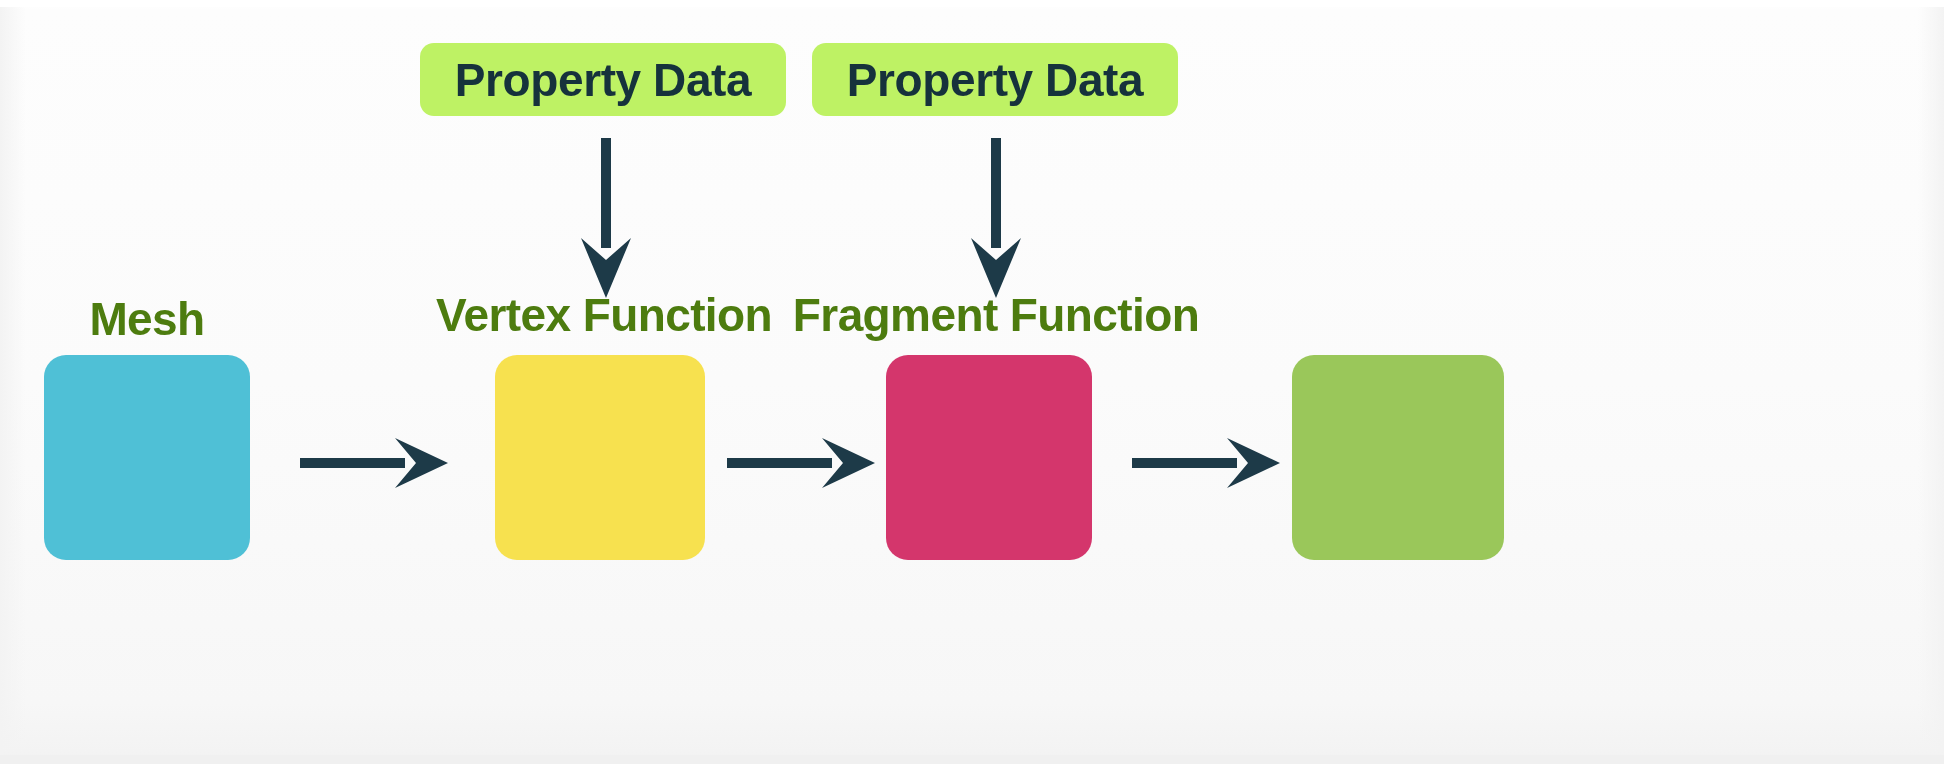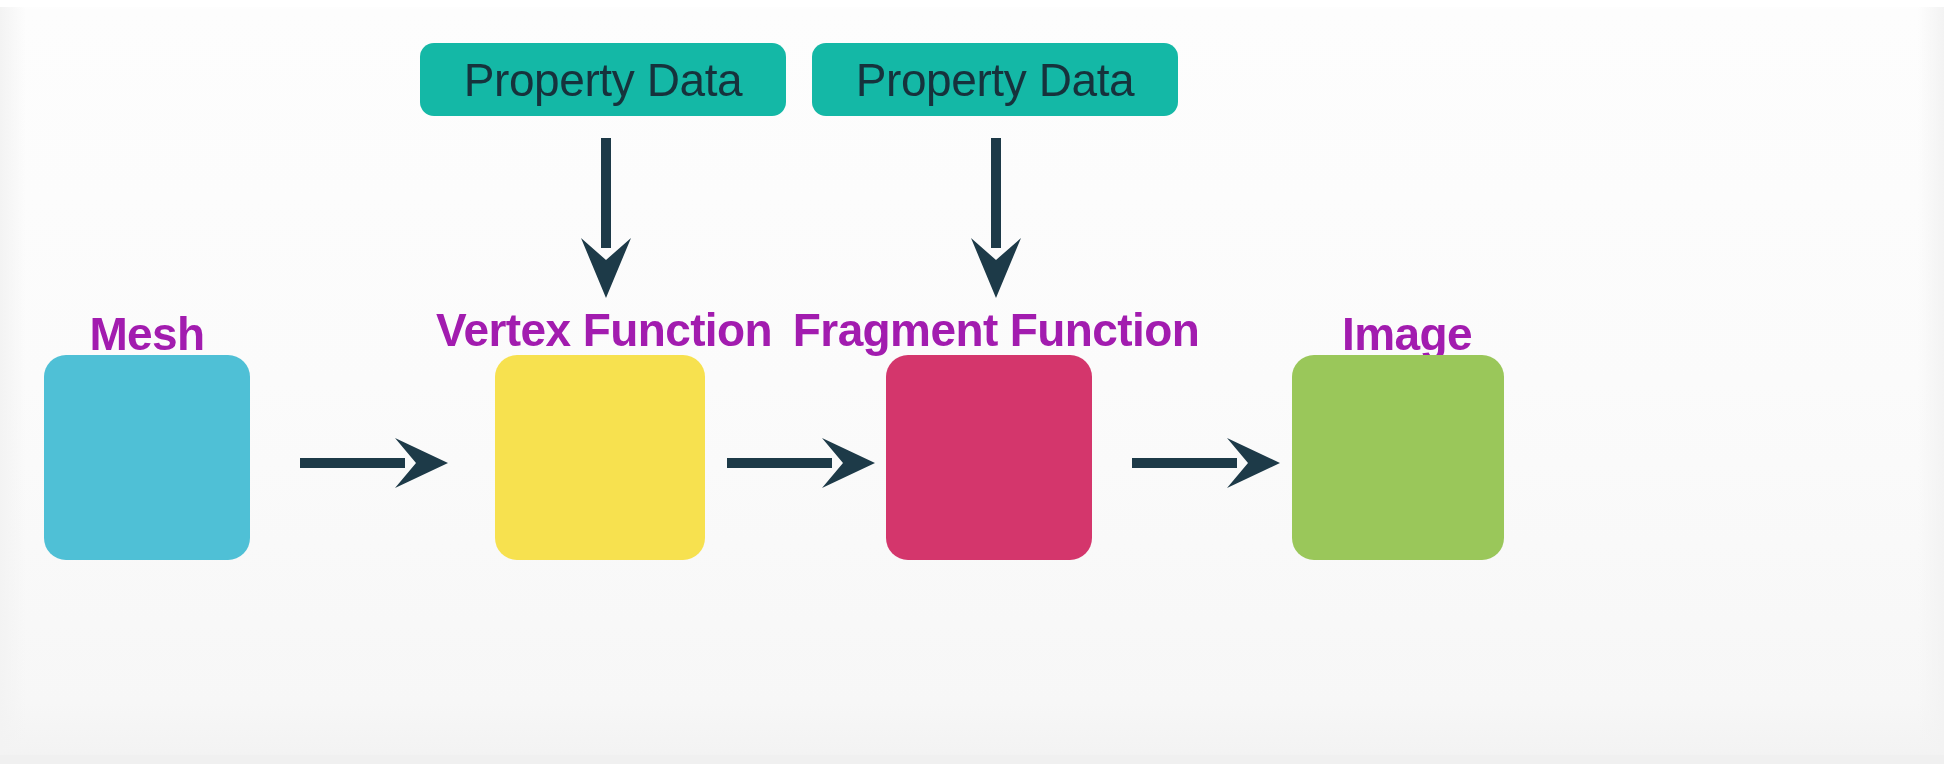--- a/index.html
+++ b/index.html
@@ -56,43 +56,42 @@
     position: absolute;
     inset: -40px;
     pointer-events: none;
     overflow: hidden;
     opacity: 0.55;
   }
 
   
   .pill {
     position: absolute;
-    background: #14b8a6;
+    background: #bef264;
     border-radius: 14px;
     display: flex;
     align-items: center;
     justify-content: center;
     color: #16323c;
-    font-weight: normal;
+    font-weight: bold;
     font-size: 46px;
     letter-spacing: -0.4px;
     white-space: nowrap;
   }
 
   
   .node-label {
     position: absolute;
-    color: #a21caf;
+    color: #4d7c0f;
     font-weight: bold;
     font-size: 46px;
     letter-spacing: -0.6px;
     white-space: nowrap;
     text-align: left;
     transform: translateX(-50%);
-    margin-top: 15px;
   }
 
   
   .node-box {
     position: absolute;
     border-radius: 22px;
   }
 
   
   .arrow-svg {
@@ -129,21 +128,20 @@
     <rect x="23" y="0" width="10" height="110" fill="#1d3a48"></rect>
     <path d="M 3 100 L 28 160 L 53 100 L 28 122 Z" fill="#1d3a48"></path>
   </svg>
 
   <div class="node-label" style="left:147px; top:292px;">Mesh</div>
 
   <div class="node-label" style="left:996px; top:288px;">Fragment Function</div>
 
   <div class="node-label" style="left:604px; top:288px;">Vertex Function</div>
 
-  <div class="node-label" style="left:1407px; top:292px;">Image</div>
 
   <div class="node-box" style="left:44px; top:355px; width:206px; height:205px; background:#4fc0d6;"></div>
 
   <div class="node-box" style="left:495px; top:355px; width:210px; height:205px; background:#f7e14f;"></div>
 
   <div class="node-box" style="left:886px; top:355px; width:206px; height:205px; background:#d4366c;"></div>
 
   <div class="node-box" style="left:1292px; top:355px; width:212px; height:205px; background:#9ac75a;"></div>
 
   <svg class="arrow-svg" style="left:300px; top:432px;" width="148" height="62" viewBox="0 0 148 62">

